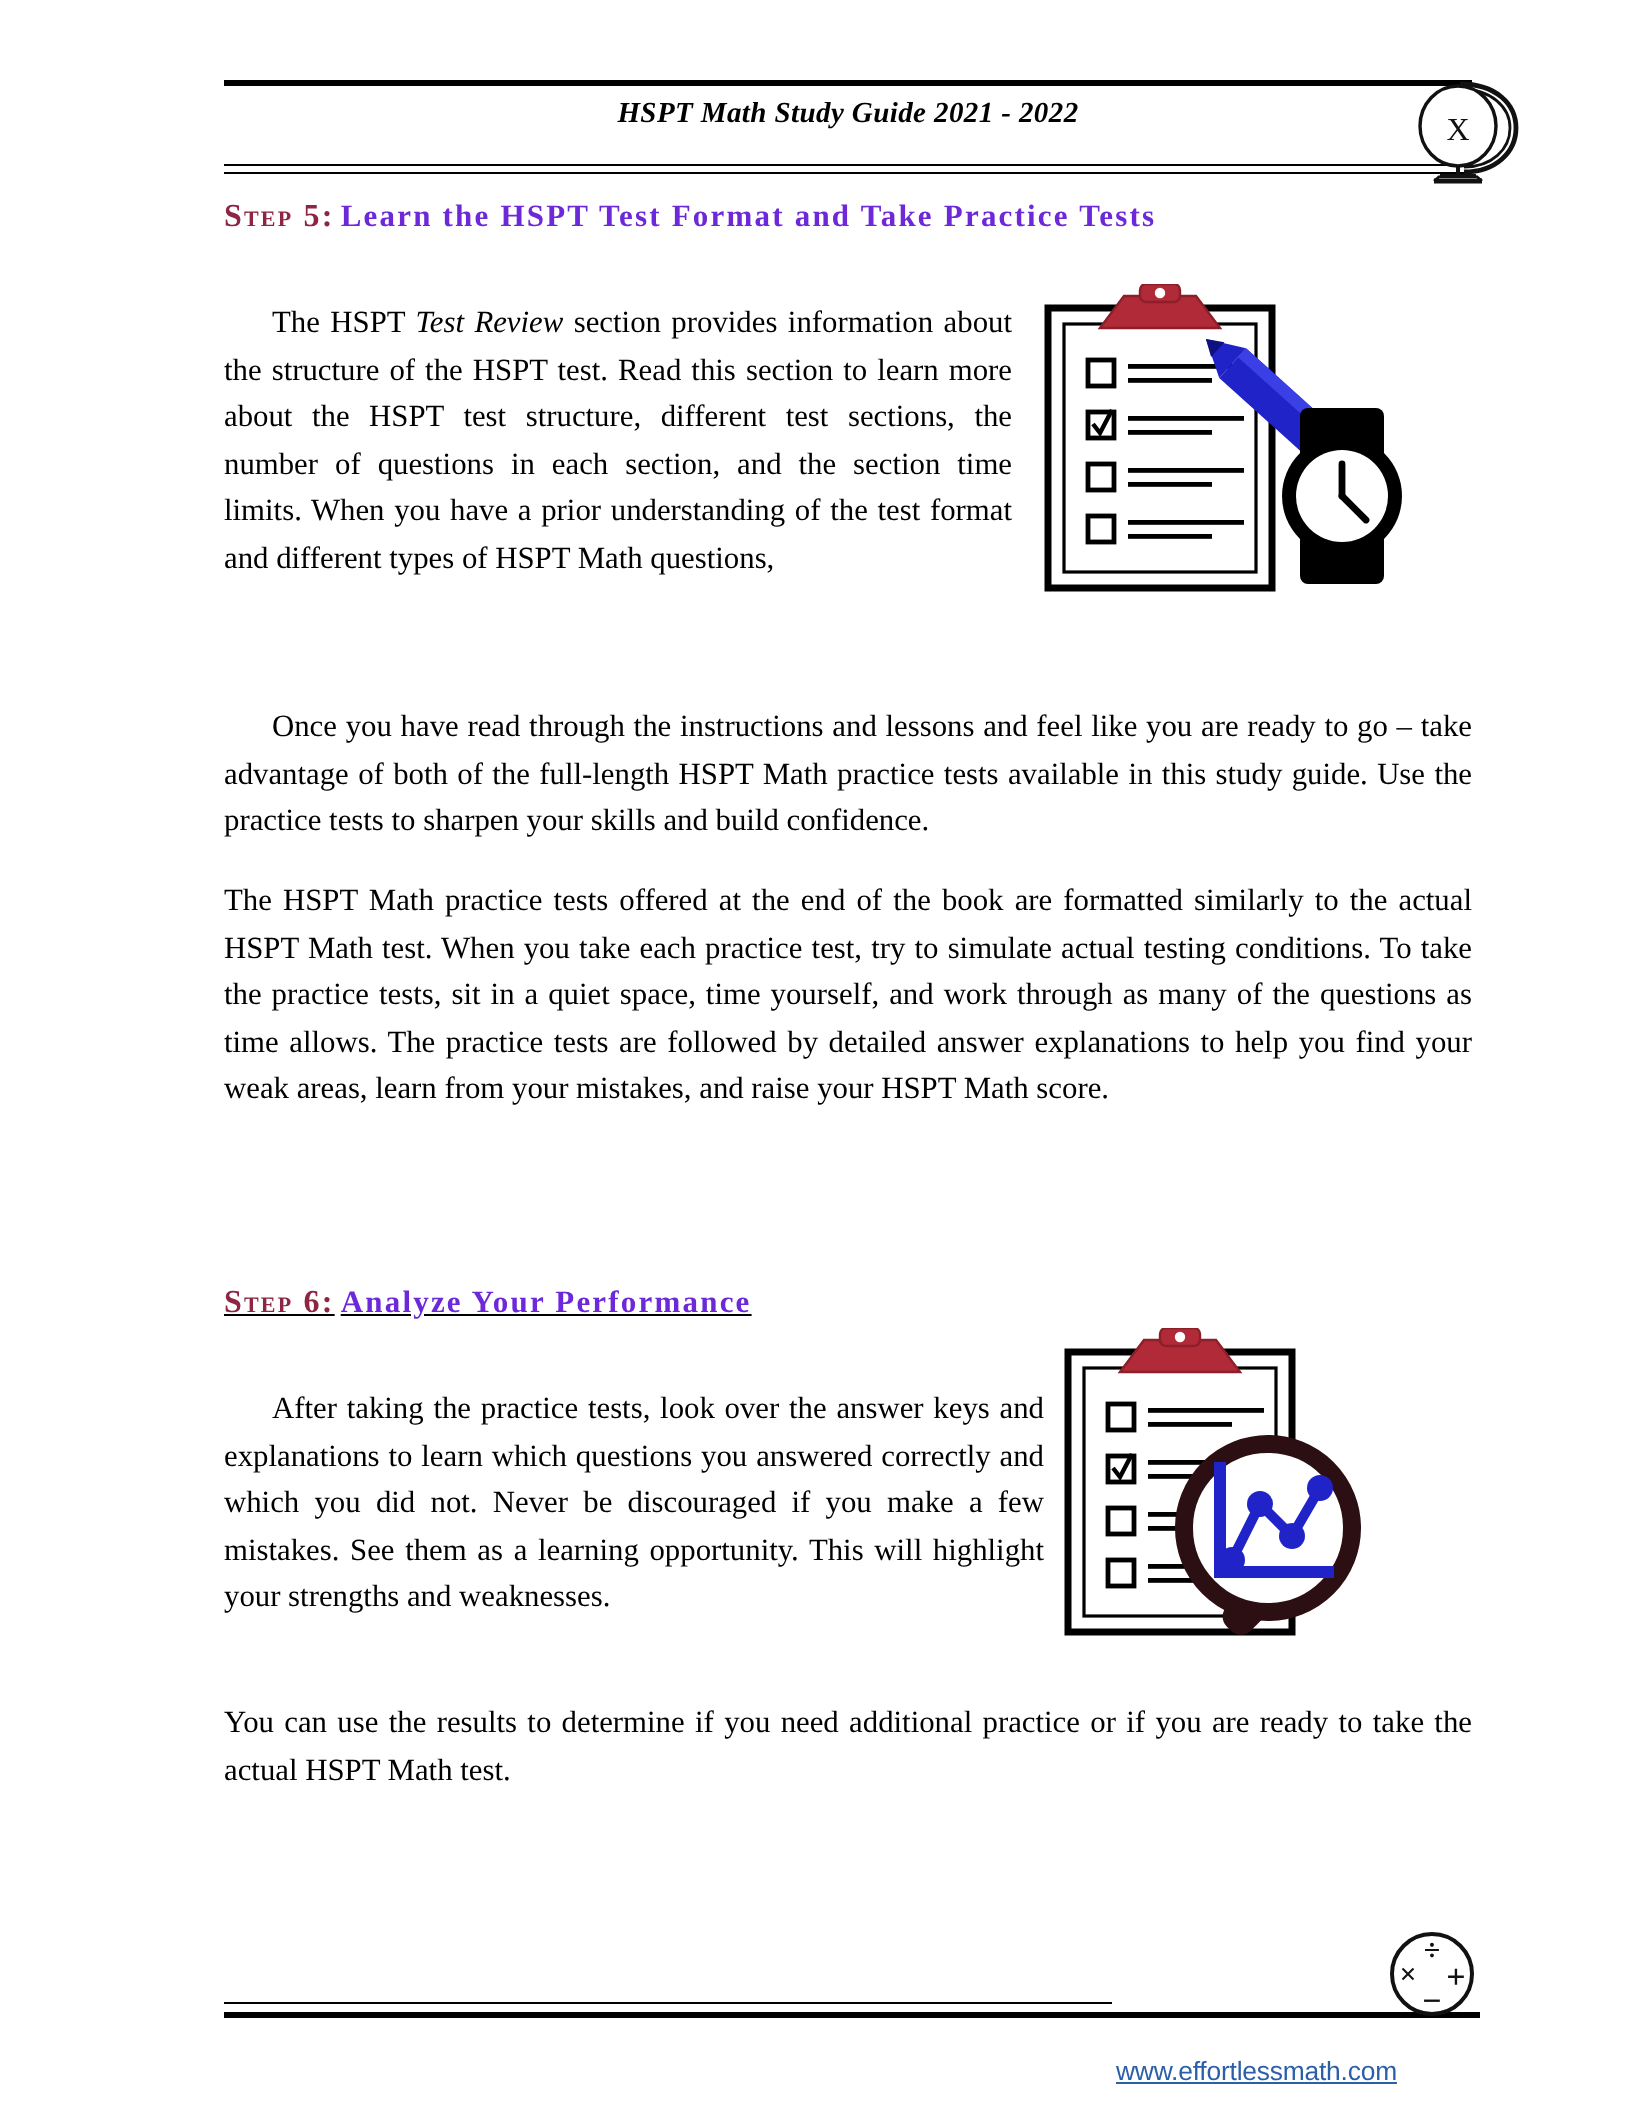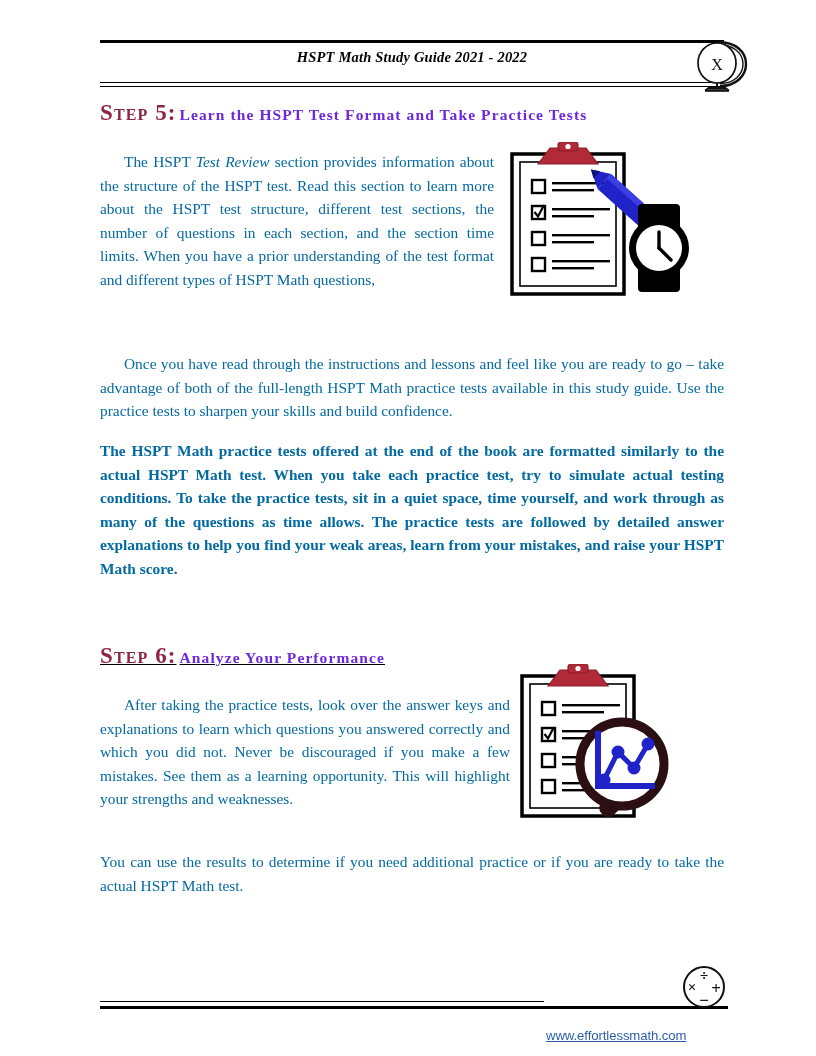--- a/index.html
+++ b/index.html
@@ -11,21 +11,21 @@
     width: 816px;
     height: 1056px;
     position: relative;
     font-family: "Liberation Serif", "DejaVu Serif", serif;
     color: #000000;
     overflow: hidden;
   }
 
   .page {
     position: absolute;
-    left: 4px; top: 0;
+    left: 16px; top: 0;
     width: 692px;
     height: 1056px;
   }
 
   
   .header {
     position: absolute;
     left: 96px;
     top: 40px;
     width: 624px;
@@ -74,50 +74,50 @@
 
   
   .step-heading {
     position: absolute;
     left: 96px;
     white-space: nowrap;
   }
   .step-label {
     color: #8d2543;
     font-weight: bold;
-    font-size: 23px;
+    font-size: 16px;
     font-variant: small-caps;
     letter-spacing: 1.1px;
   }
   .step-title {
     color: #6d28d9;
     font-weight: bold;
     font-size: 15.5px;
     letter-spacing: 1.1px;
     margin-left: 3px;
   }
   #heading-step5 { top: 100px; }
   #heading-step6 { top: 643px; text-decoration: underline; }
 
   
   .para {
     position: absolute;
     font-size: 15.4px;
     line-height: 23.6px;
     text-align: justify;
     text-justify: inter-word;
-    color: #0369a1;
+    color: #000000;
   }
   .para.indent { text-indent: 24px; }
   .para em { font-style: italic; }
 
   #p-step5-1 { left: 96px; top: 150px; width: 394px; }
   #p-step5-1b { left: 96px; top: 315px; width: 624px; }
   #p-step5-2 { left: 96px; top: 352px; width: 624px; }
-  #p-step5-3 { left: 96px; top: 439px; width: 624px; font-weight: bold; }
+  #p-step5-3 { left: 96px; top: 439px; width: 624px; }
   #p-step6-1 { left: 96px; top: 693px; width: 410px; }
   #p-step6-2 { left: 96px; top: 850px; width: 624px; }
 
   
   .illus-1 {
     position: absolute;
     left: 506px;
     top: 142px;
     width: 190px;
     height: 158px;

